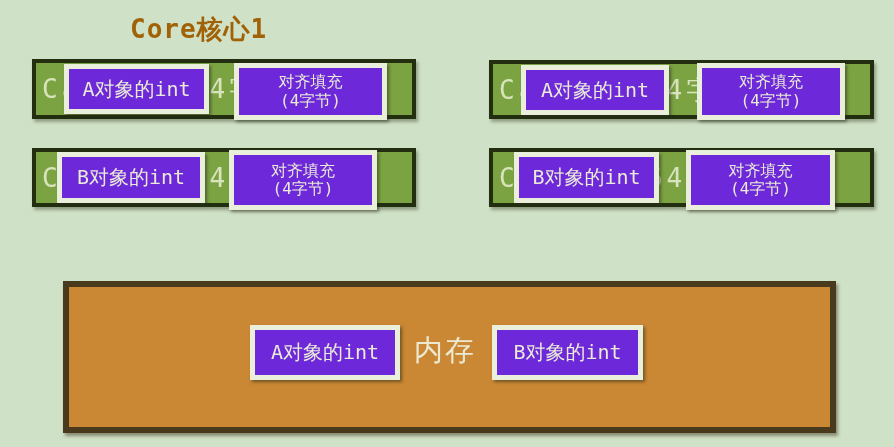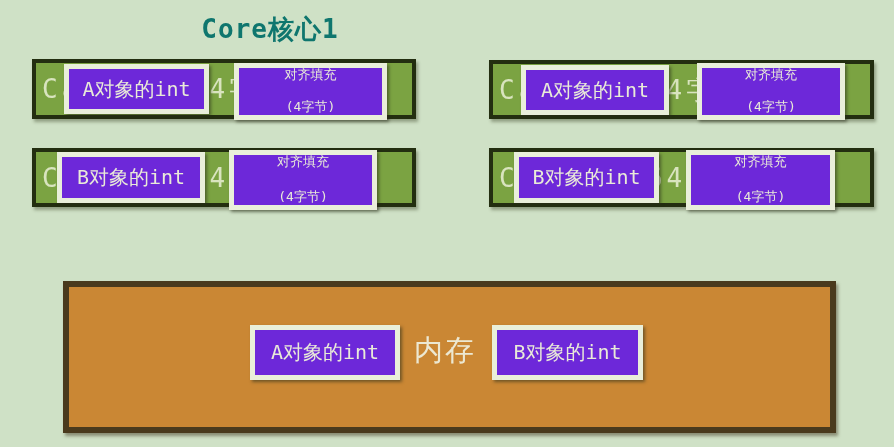--- a/index.html
+++ b/index.html
@@ -6,24 +6,24 @@
   html,body { background:#cfe1c6; }
   .stage {
     position: relative;
     width: 894px; height: 447px;
     background: #cfe1c6;
     font-family: "DejaVu Sans Mono", monospace;
     overflow: hidden;
   }
   .core-title {
     position: absolute;
-    text-align: center;
+    text-align: left;
     font-size: 26px;
     font-weight: 600;
-    color: #0f766e;
+    color: #a16207;
     letter-spacing: 1px;
     white-space: nowrap;
   }
   #title-core1 { left: 130px; top: 12px; width: 280px; }
   #title-core2 { left: 532px; top: 14px; width: 280px; }
 
   .cache-bar {
     position: absolute;
     background: #7ba342;
     border: 4px solid #232e10;
@@ -55,21 +55,21 @@
     box-shadow: 2px 2px 3px rgba(40,45,25,.55);
     color: #e9ead8;
     display: flex;
     flex-direction: column;
     align-items: center;
     justify-content: center;
     text-align: center;
     white-space: nowrap;
   }
   .obox { font-size: 20px; }
-  .pbox { font-size: 13px; line-height: 1.15; justify-content: space-between; }
+  .pbox { font-size: 16px; line-height: 1.15; }
   .mbox { font-size: 20px; }
 
   
   #bar-c1-a .obox { left: 28px;  top: 1px;  width: 145px; height: 50px; }
   #bar-c1-a .pbox { left: 198px; top: 0px;  width: 153px; height: 57px; }
   #bar-c1-b .obox { left: 21px;  top: 0px;  width: 148px; height: 51px; }
   #bar-c1-b .pbox { left: 193px; top: -2px; width: 148px; height: 60px; }
   #bar-c2-a .obox { left: 28px;  top: 1px;  width: 148px; height: 50px; }
   #bar-c2-a .pbox { left: 204px; top: -1px; width: 148px; height: 57px; }
   #bar-c2-b .obox { left: 21px;  top: 0px;  width: 145px; height: 51px; }

